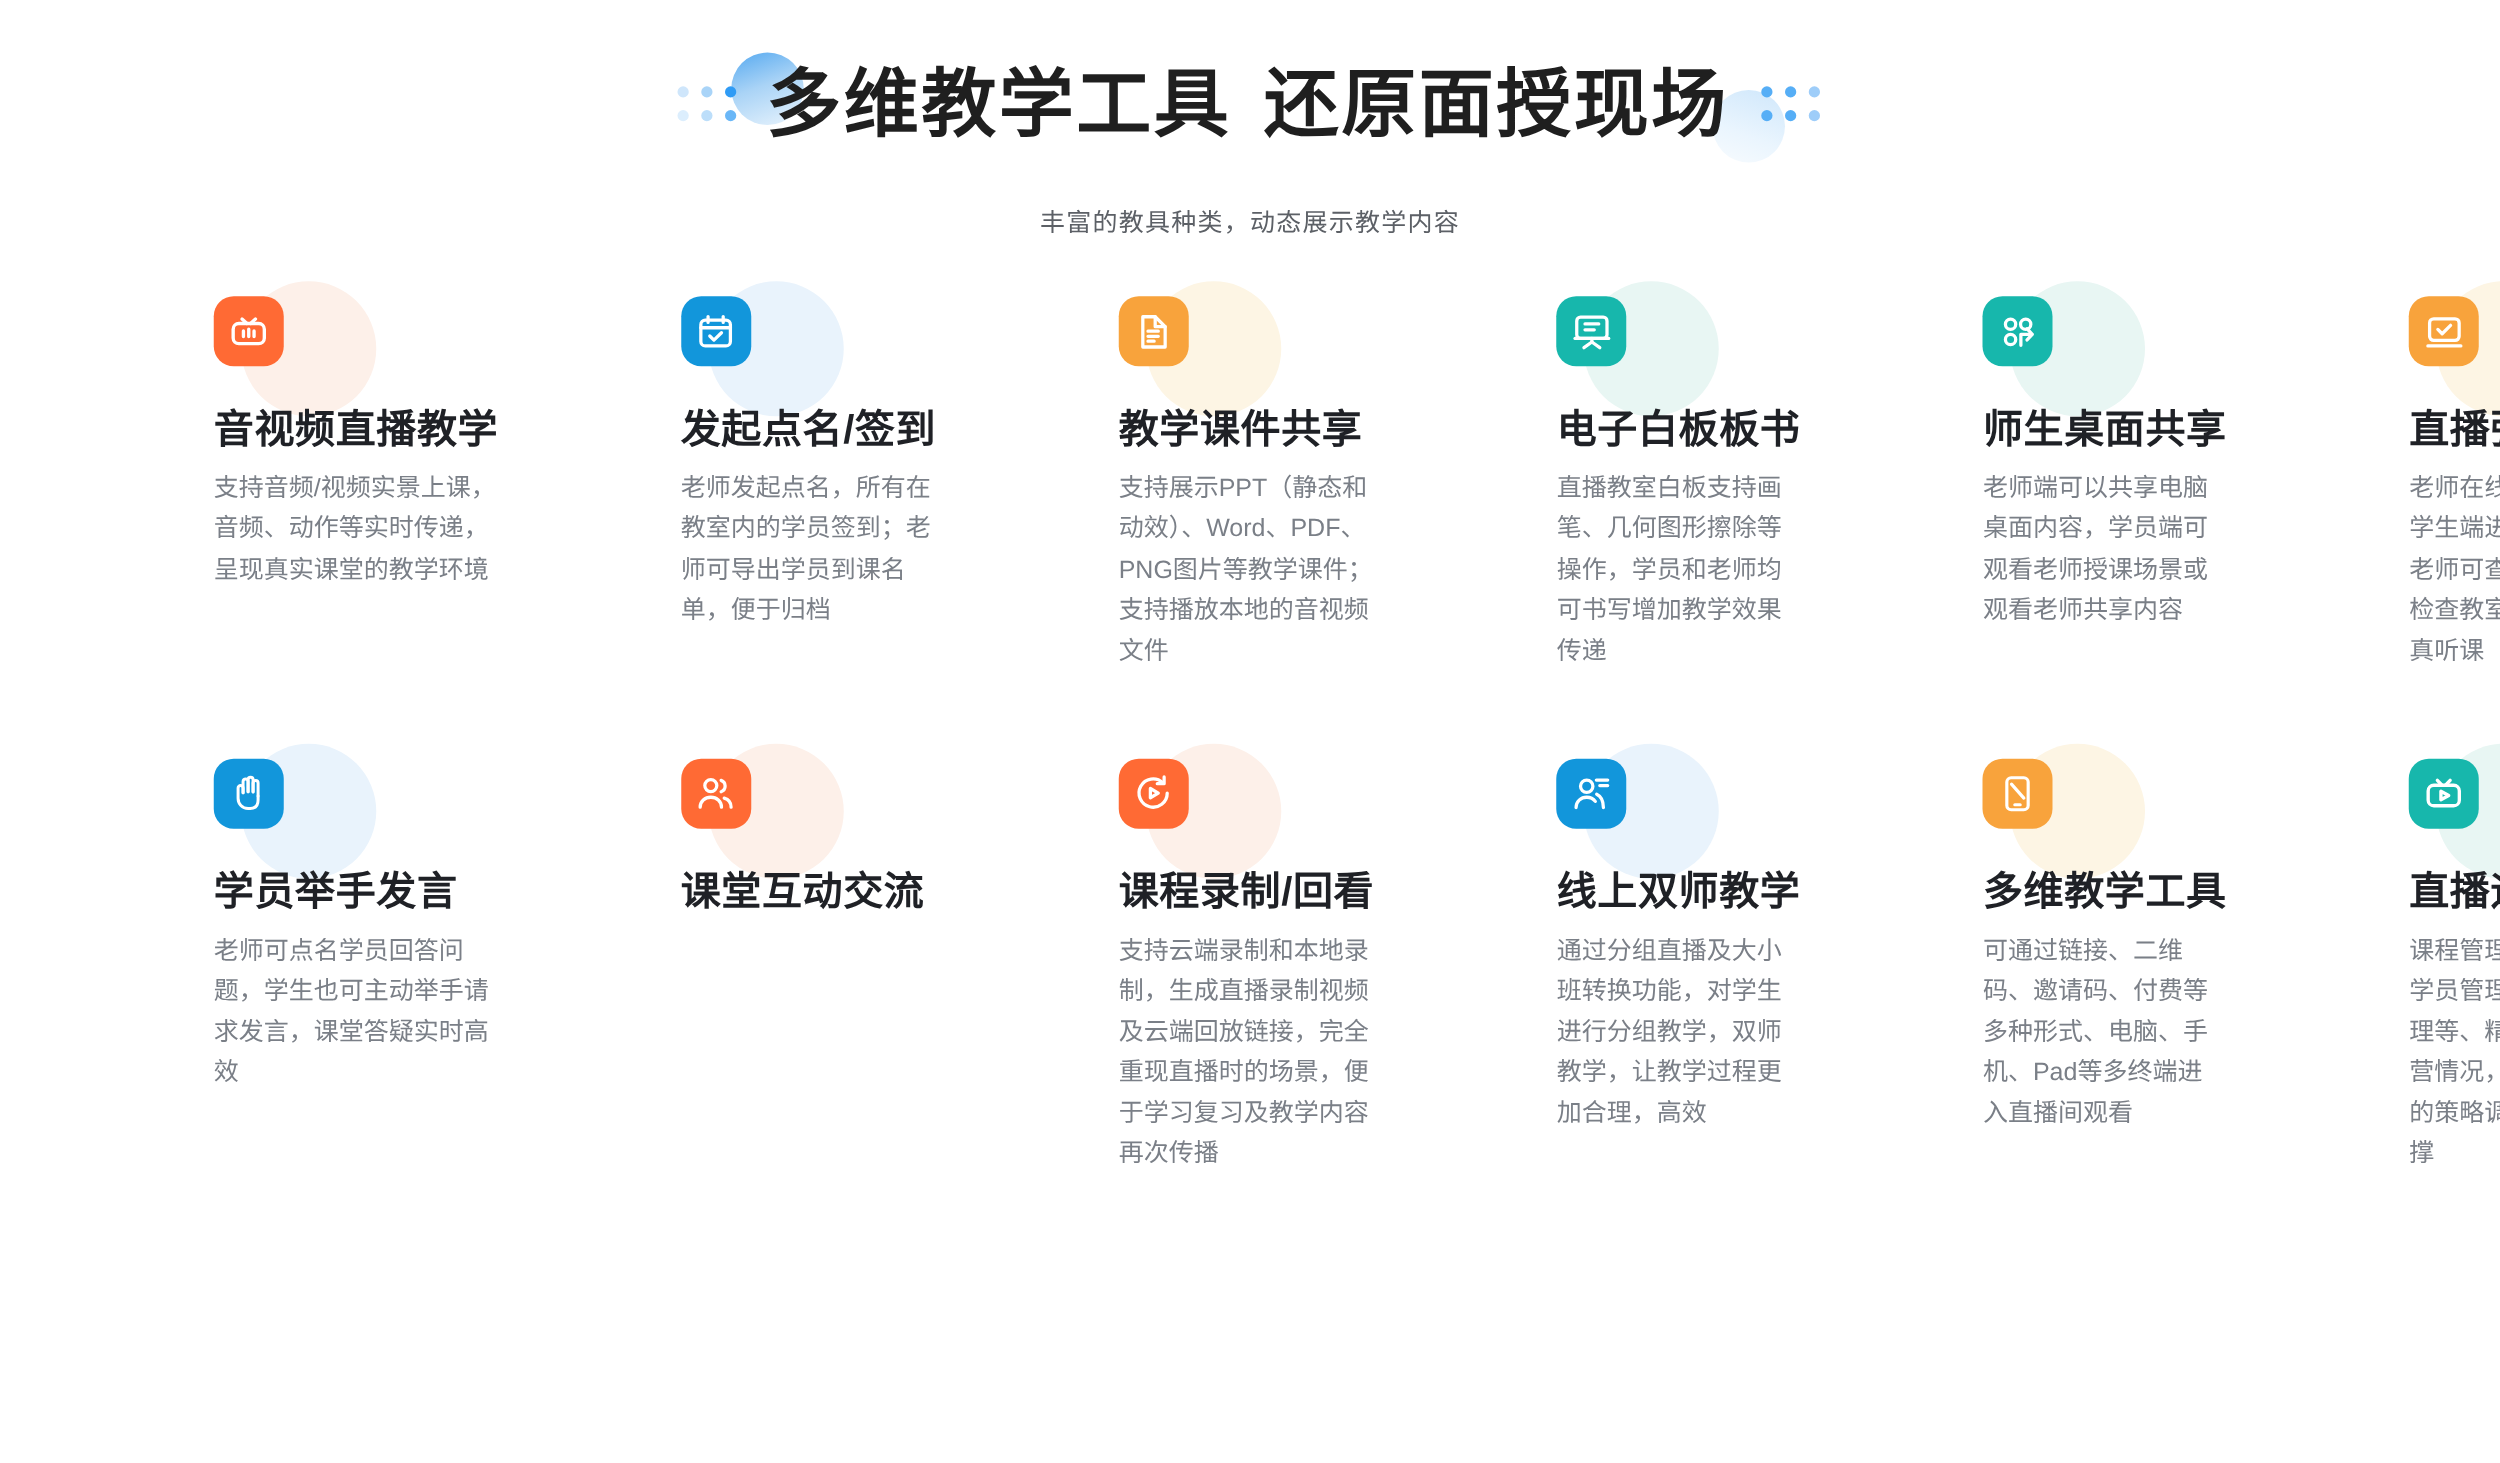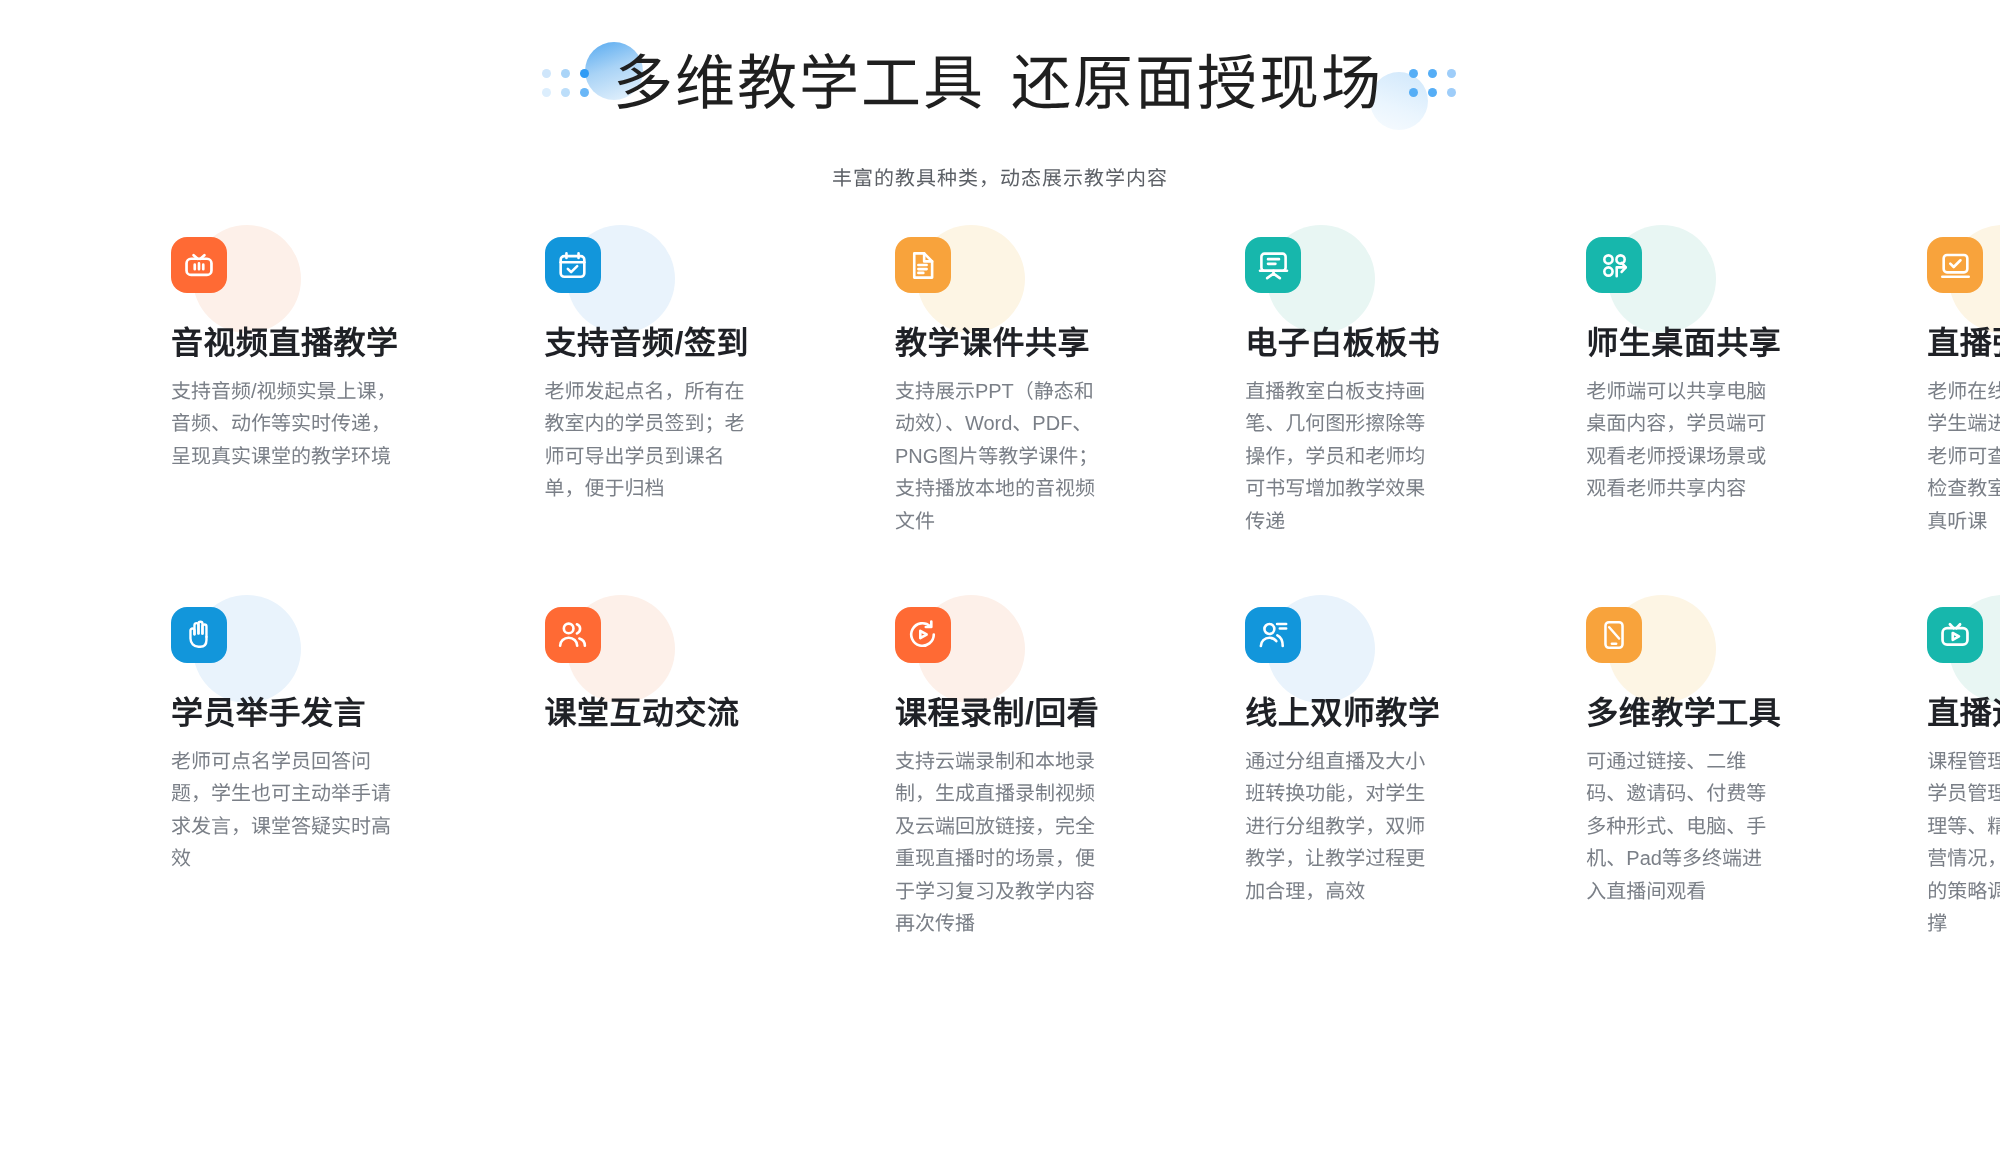--- a/index.html
+++ b/index.html
@@ -25,21 +25,21 @@
   }
   .title-row {
     display: flex;
     align-items: center;
     justify-content: center;
     position: relative;
     height: 96px;
   }
   .title-text {
     font-size: 60px;
-    font-weight: 400;
+    font-weight: 700;
     color: #1f1f1f;
     letter-spacing: 2px;
     line-height: 1;
     position: relative;
     z-index: 3;
     white-space: nowrap;
   }
   .title-text .gap {
     display: inline-block;
     width: 26px;
@@ -205,21 +205,21 @@
     <div class="card">
       <span class="blob" style="background: rgb(233, 243, 252);"></span>
       <span class="icon" style="background: rgb(18, 150, 219);">
         <svg width="33" height="33" viewBox="0 0 24 24" fill="none" stroke="#fff" stroke-width="1.9" stroke-linecap="round" stroke-linejoin="round">
           <rect x="3.4" y="5.2" width="17.2" height="15" rx="2.6"></rect>
           <path d="M3.4 9.6h17.2"></path>
           <path d="M7.6 3.1v3.4M16.4 3.1v3.4"></path>
           <path d="M8.6 14.4l2.4 2.4 4.4-4.3"></path>
         </svg>
       </span>
-      <div class="card-title">支持音频/签到</div>
+      <div class="card-title">发起点名/签到</div>
       <div class="card-desc">老师发起点名，所有在教室内的学员签到；老师可导出学员到课名单，便于归档</div>
     </div>
     <div class="card">
       <span class="blob" style="background: rgb(253, 245, 228);"></span>
       <span class="icon" style="background: rgb(248, 163, 60);">
         <svg width="33" height="33" viewBox="0 0 24 24" fill="none" stroke="#fff" stroke-width="1.9" stroke-linecap="round" stroke-linejoin="round">
           <path d="M6 3.2h7.2L19 9v11.8H6z"></path>
           <path d="M13.2 3.2V9H19"></path>
           <path d="M9 11.6h6M9 14.6h6M9 17.4h3.6"></path>
         </svg>

